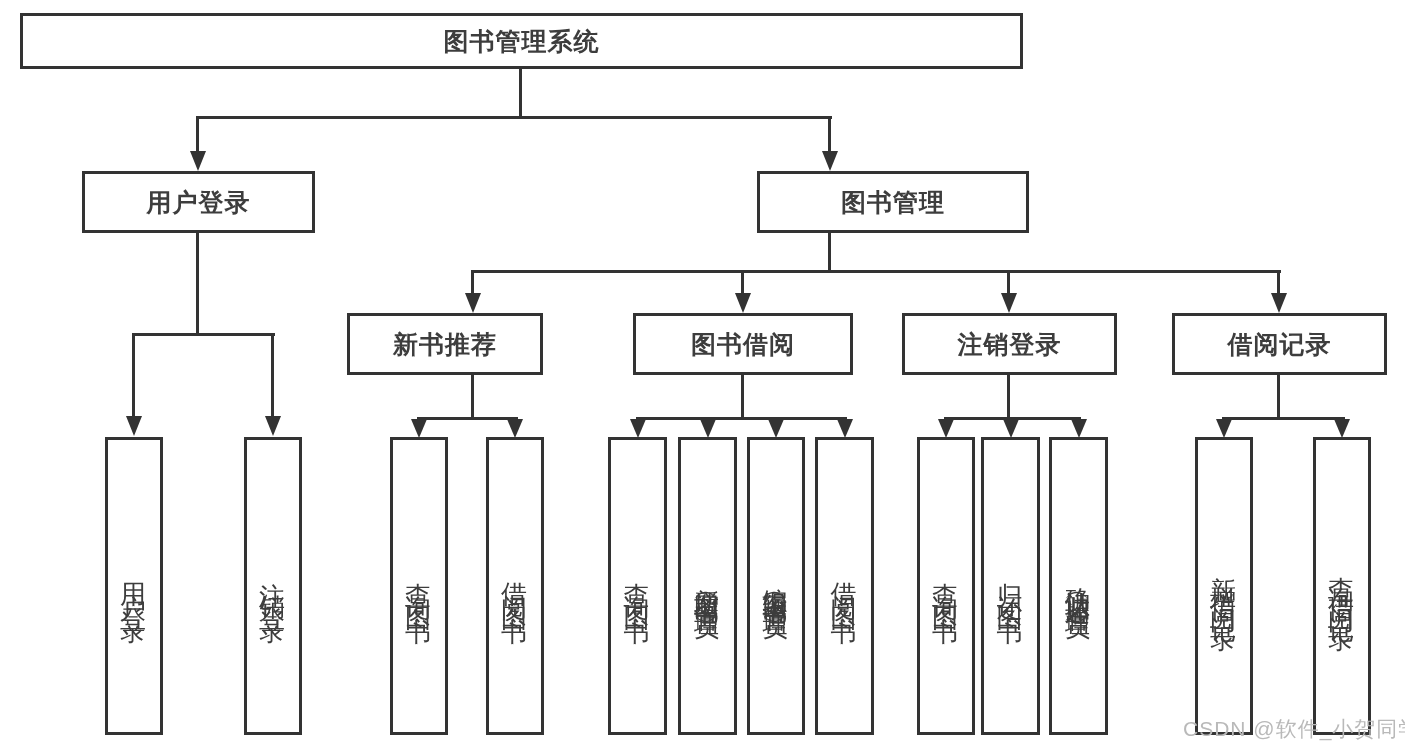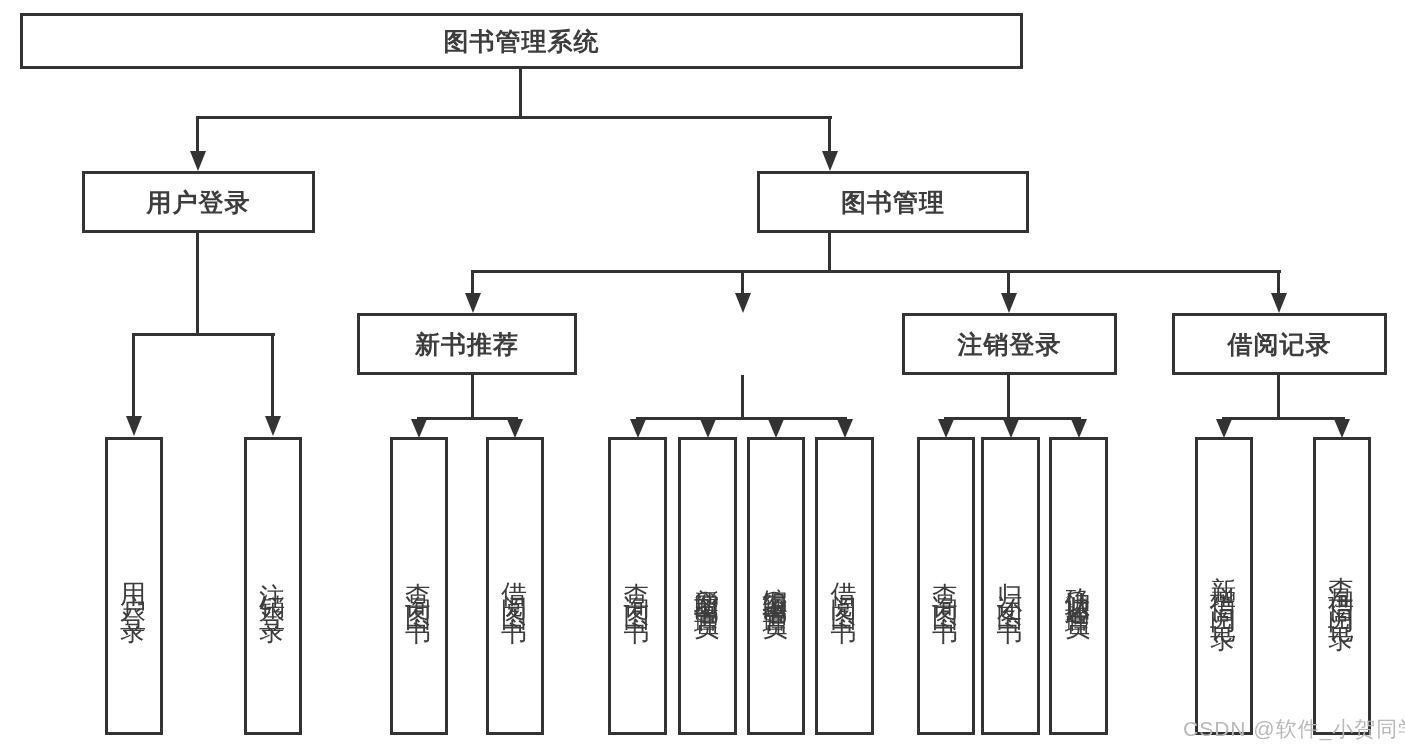--- a/index.html
+++ b/index.html
@@ -83,22 +83,25 @@
     <span>图书管理系统</span>
   </div>
 
   <div class="node node-h" style="left:82px;top:171px;width:233px;height:62px;">
     <span>用户登录</span>
   </div>
   <div class="node node-h" style="left:713px;top:171px;width:272px;height:62px;margin-left:44px;">
     <span>图书管理</span>
   </div>
 
-  <div class="node node-h" style="left:357px;top:313px;width:220px;height:62px;">
+  <div class="node node-h" style="left:347px;top:313px;width:196px;height:62px;">
     <span>新书推荐</span>
+  </div>
+  <div class="node node-h" style="left:633px;top:313px;width:220px;height:62px;">
+    <span>图书借阅</span>
   </div>
   <div class="node node-h" style="left:902px;top:313px;width:215px;height:62px;">
     <span>注销登录</span>
   </div>
   <div class="node node-h" style="left:1172px;top:313px;width:215px;height:62px;">
     <span>借阅记录</span>
   </div>
 
   <div class="node node-v" style="left:105px;top:437px;width:58px;height:298px;">
     <span class="vtext">用户登录</span>

